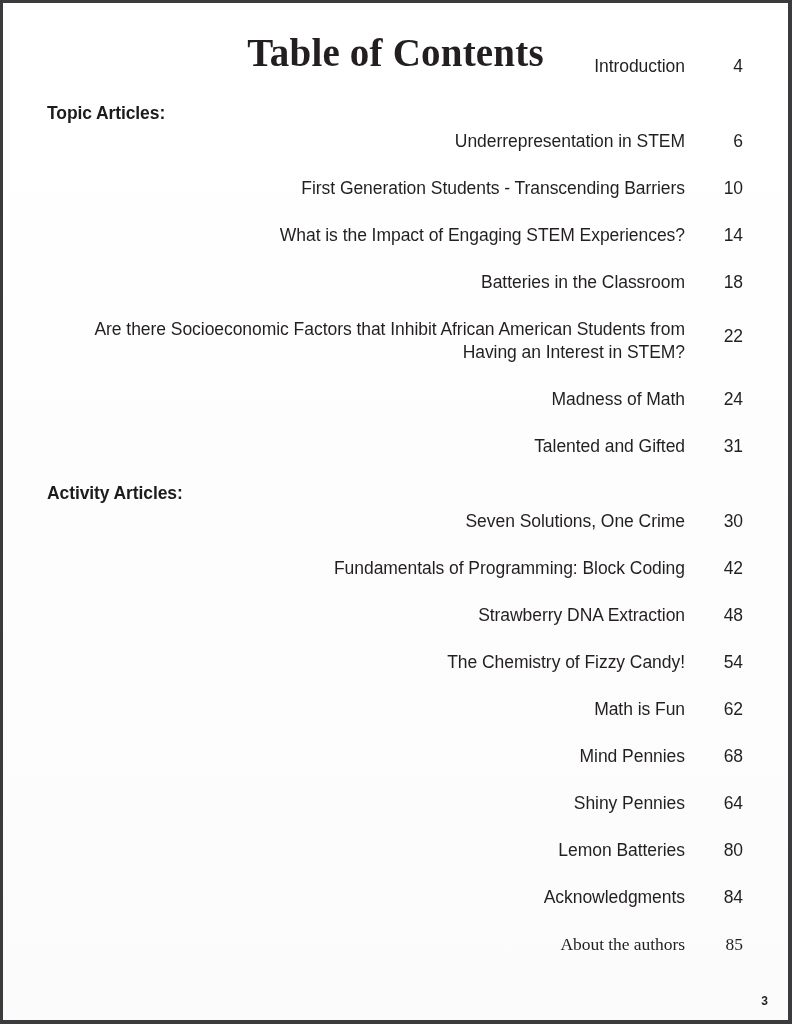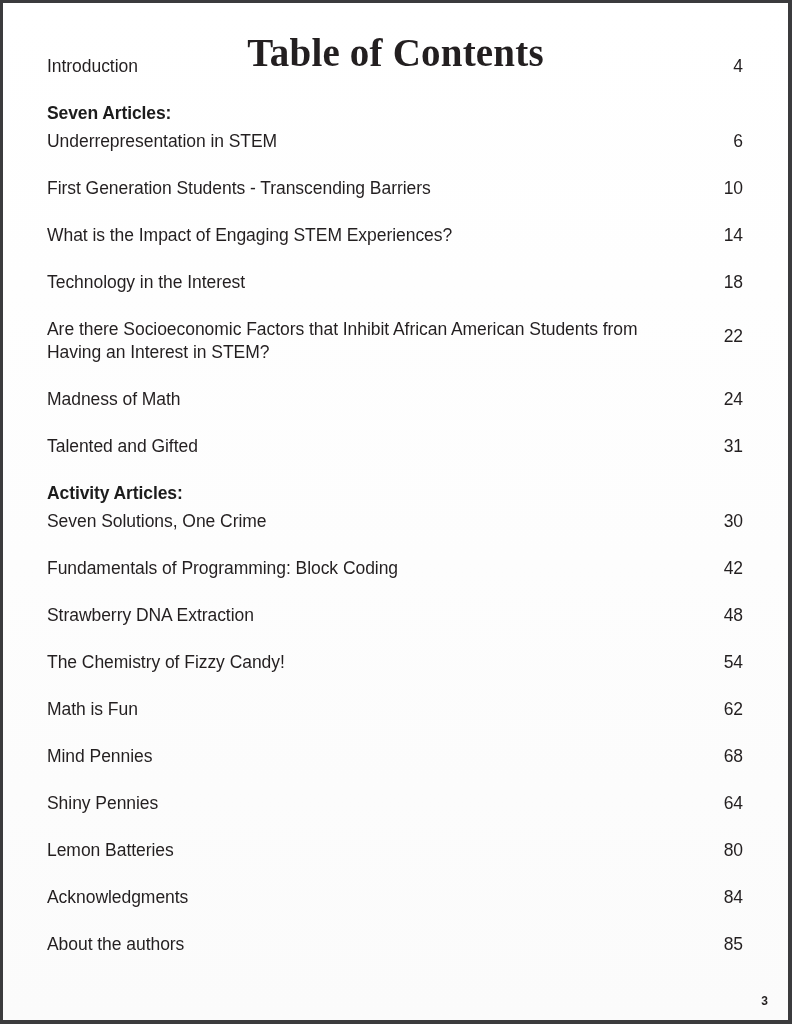--- a/index.html
+++ b/index.html
@@ -62,21 +62,21 @@
     position: absolute;
     left: 44px;
     right: 45px;
     top: 52px;
   }
 
   .toc-entry {
     position: relative;
     margin-bottom: 24px;
   }
-  .toc-entry:last-child { margin-bottom: 11px; }
+  .toc-entry:last-child { margin-bottom: 11px; font-family: Liberation Serif, serif; }
 
   .section-head {
     display: block;
     font-size: 17.5px;
     line-height: 23px;
     font-weight: 700;
     color: #1c1c1c;
     letter-spacing: -0.1px;
   }
 
@@ -84,21 +84,21 @@
     position: relative;
     font-size: 17.5px;
     line-height: 23px;
     color: #231f20;
     letter-spacing: -0.05px;
   }
 
   .entry-title {
     display: block;
     padding-right: 58px;
-    text-align: left;
+    text-align: right;
   }
 
   .entry-page {
     position: absolute;
     right: 0;
     bottom: 16px;
     width: 52px;
     text-align: right;
     font-size: 17.5px;
     line-height: 23px;
@@ -131,41 +131,41 @@
     <h1 class="toc-title">Table of Contents</h1>
 
     <div class="toc-list">
         <div class="toc-entry single">
           <div class="entry-line">
             <span class="entry-title">Introduction</span>
             <span class="entry-page">4</span>
           </div>
         </div>
         <div class="toc-entry single has-head">
-          <span class="section-head">Seven Articles:</span>
+          <span class="section-head">Topic Articles:</span>
           <div class="entry-line">
             <span class="entry-title">Underrepresentation in STEM</span>
             <span class="entry-page">6</span>
           </div>
         </div>
         <div class="toc-entry single">
           <div class="entry-line">
             <span class="entry-title">First Generation Students - Transcending Barriers</span>
             <span class="entry-page">10</span>
           </div>
         </div>
         <div class="toc-entry single">
           <div class="entry-line">
             <span class="entry-title">What is the Impact of Engaging STEM Experiences?</span>
             <span class="entry-page">14</span>
           </div>
         </div>
         <div class="toc-entry single">
           <div class="entry-line">
-            <span class="entry-title">Technology in the Interest</span>
+            <span class="entry-title">Batteries in the Classroom</span>
             <span class="entry-page">18</span>
           </div>
         </div>
         <div class="toc-entry">
           <div class="entry-line">
             <span class="entry-title">Are there Socioeconomic Factors that Inhibit African American Students from Having an Interest in STEM?</span>
             <span class="entry-page">22</span>
           </div>
         </div>
         <div class="toc-entry single">

